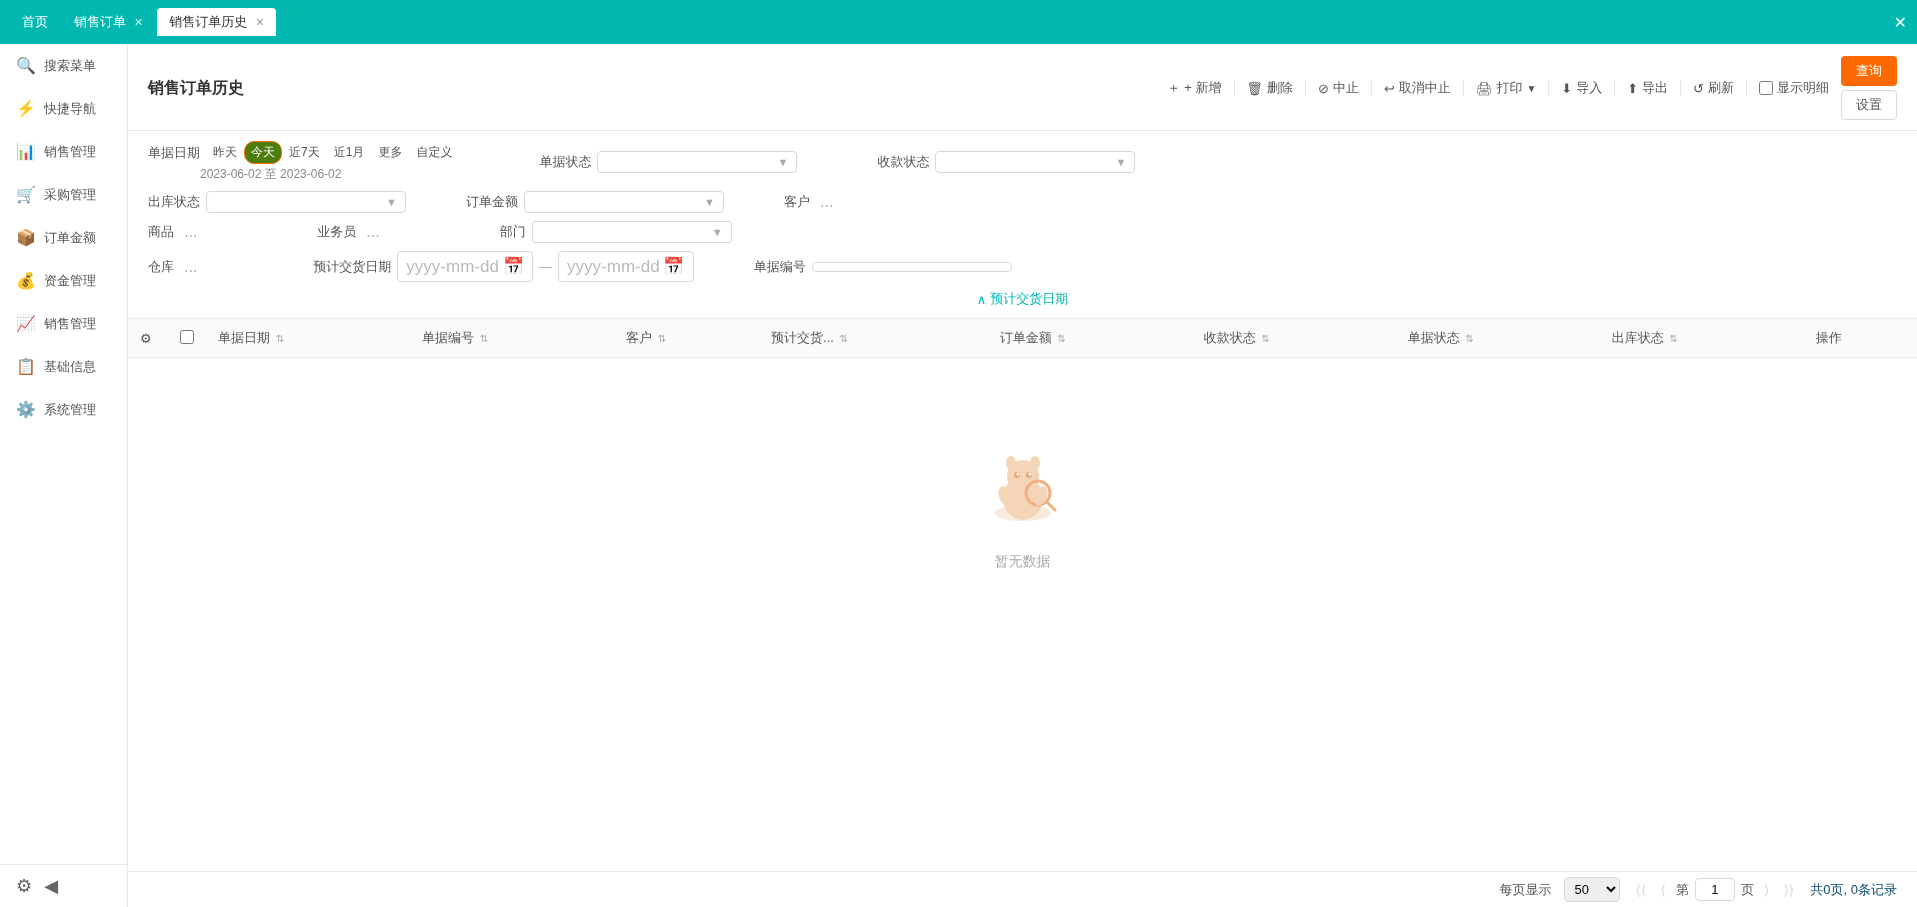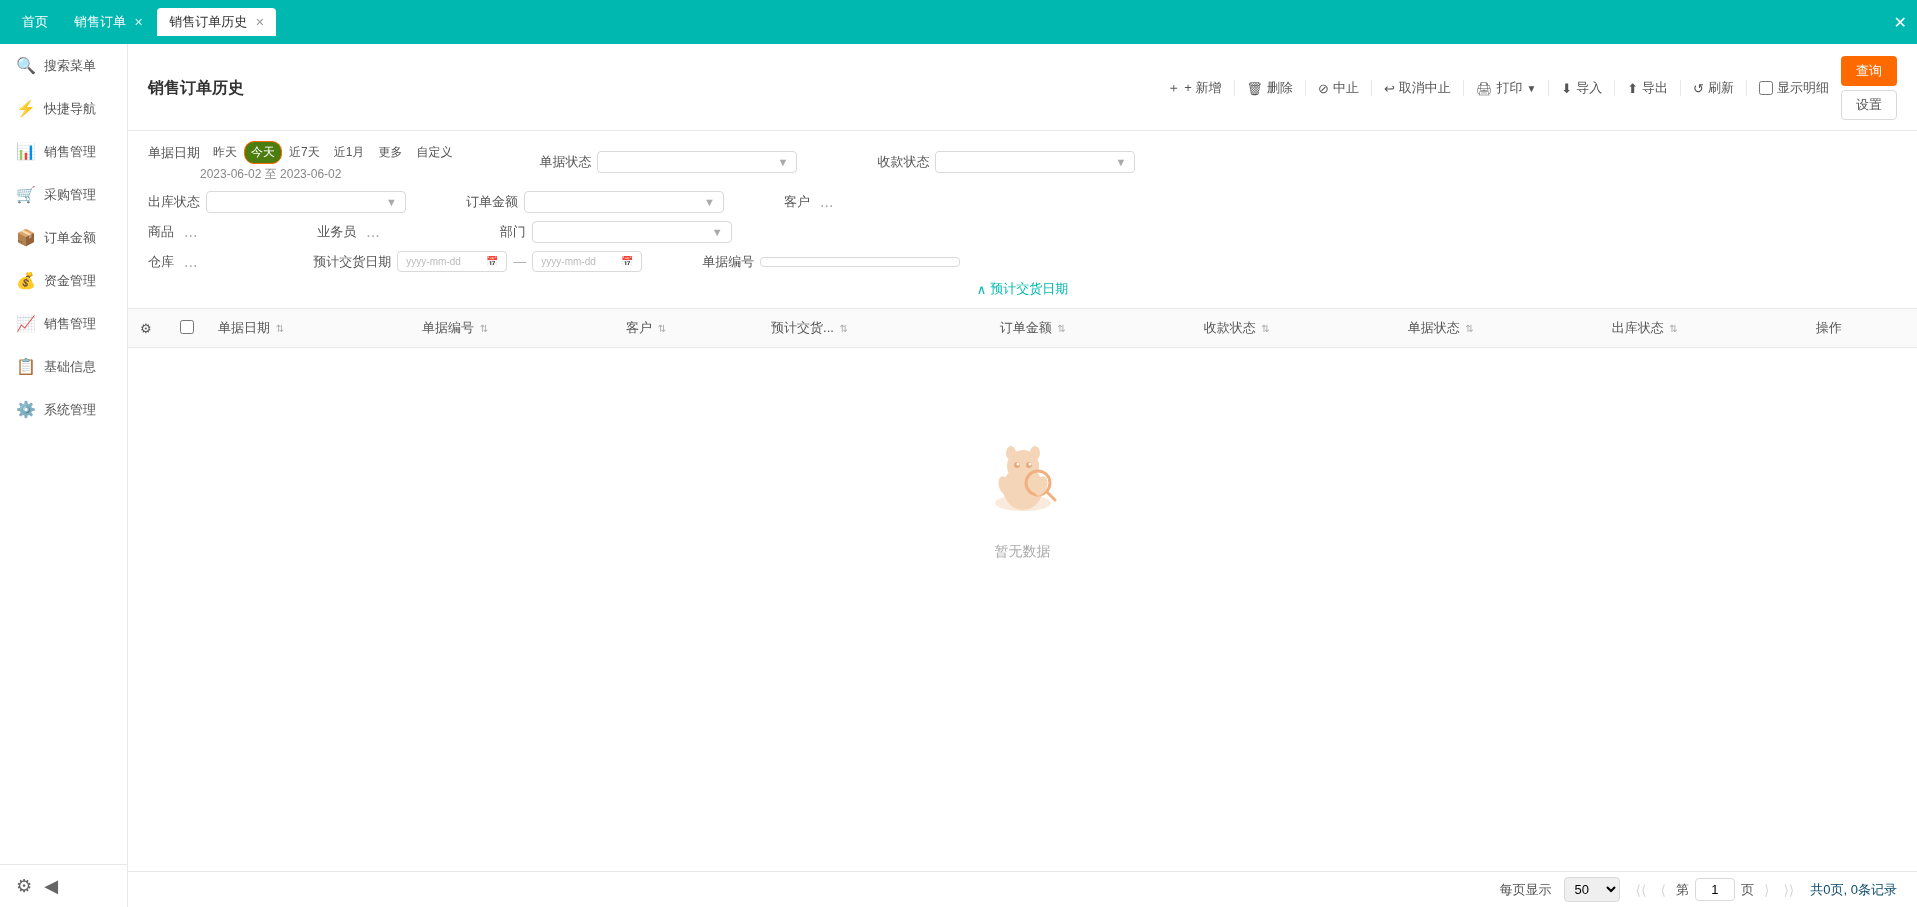--- a/index.html
+++ b/index.html
@@ -45,21 +45,21 @@
     .filter-item { display: flex; align-items: center; gap: 6px; margin-right: 20px; min-width: 0; }
     .filter-label { color: #555; white-space: nowrap; font-size: 13px; min-width: fit-content; }
     .date-btns { display: flex; align-items: center; flex-wrap: nowrap; }
     .date-btn { padding: 2px 6px; border-radius: 10px; font-size: 12px; cursor: pointer; color: #555; border: 1px solid transparent; }
     .date-btn.active { background: #4d7c0f; color: #fff; border-color: #ff6a00; }
     .date-range { font-size: 12px; color: #888; margin-left: 4px; }
     .filter-select { display: flex; align-items: center; border: 1px solid #d9d9d9; border-radius: 4px; padding: 4px 8px; min-width: 160px; cursor: pointer; background: #fff; }
     .filter-select .placeholder { color: #bbb; font-size: 13px; flex: 1; }
     .filter-select .arrow { color: #aaa; margin-left: auto; font-size: 11px; }
     .filter-dots { color: #aaa; font-size: 16px; cursor: pointer; margin-left: 4px; }
-    .date-input { border: 1px solid #d9d9d9; border-radius: 4px; padding: 4px 8px; font-size: 10px; color: #bbb; min-width: 110px; display: flex; align-items: center; gap: 4px; cursor: pointer; }
+    .date-input { border: 1px solid #d9d9d9; border-radius: 4px; padding: 4px 8px; font-size: 17px; color: #bbb; min-width: 110px; display: flex; align-items: center; gap: 4px; cursor: pointer; }
     .date-dash { color: #aaa; }
     .collapse-row { display: flex; justify-content: center; align-items: center; gap: 4px; color: #00b8b0; font-size: 13px; cursor: pointer; }
 
     
     .table-area { flex: 1; background: #fff; overflow: auto; margin: 0; }
     .data-table { width: 100%; border-collapse: collapse; }
     .data-table th { background: #fafafa; border-bottom: 1px solid #e8e8e8; padding: 10px 12px; text-align: left; font-size: 13px; font-weight: normal; color: #555; white-space: nowrap; }
     .data-table th .sort-icon { color: #aaa; font-size: 10px; margin-left: 2px; }
     .table-settings-col { width: 40px; text-align: center; }
     .table-checkbox-col { width: 36px; text-align: center; }

